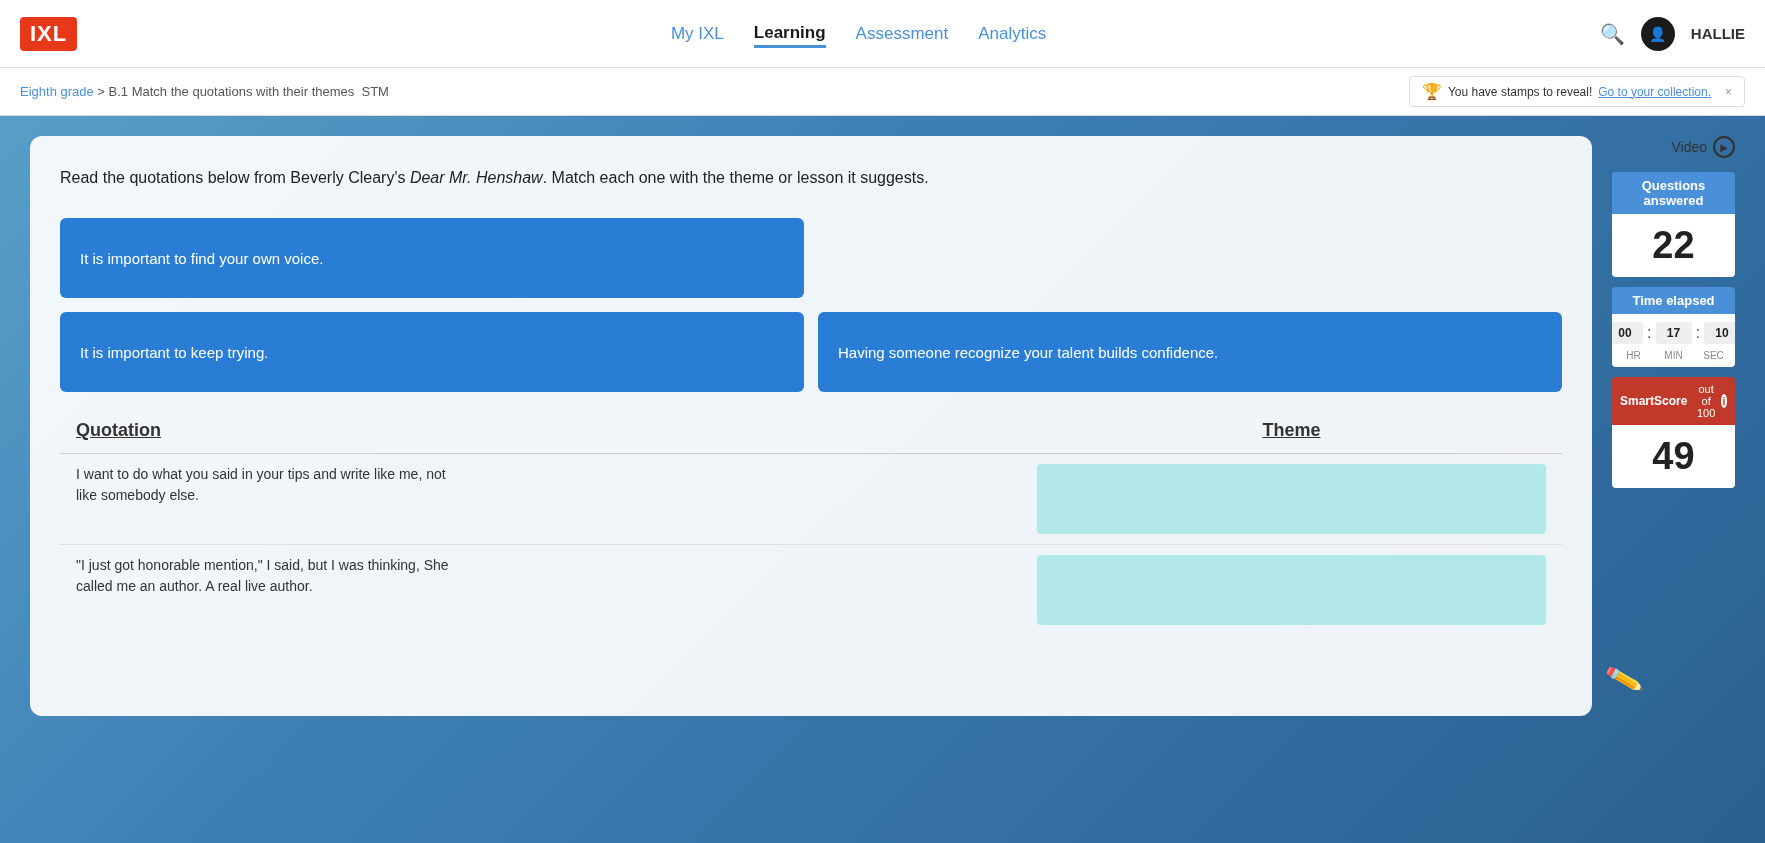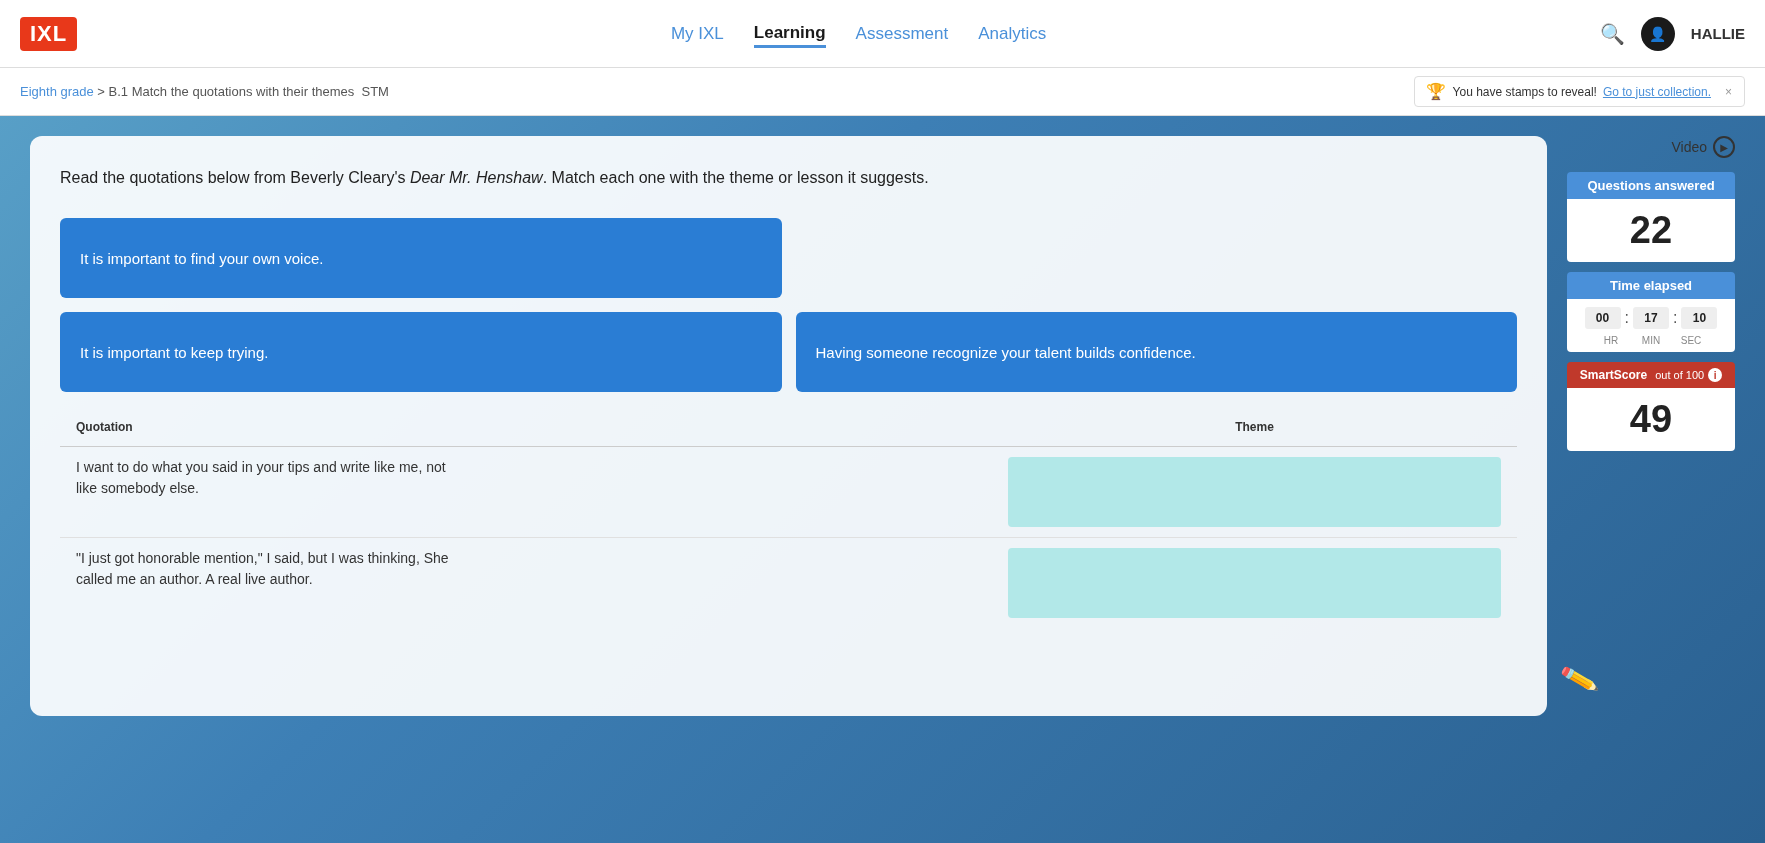--- a/index.html
+++ b/index.html
@@ -162,25 +162,26 @@
       grid-column: 1;
     }
 
     
     .match-table {
       width: 100%;
       margin-top: 20px;
       border-collapse: collapse;
     }
     .match-table th {
-      font-size: 12px;
+      font-size: 18px;
       font-weight: bold;
       color: #333;
       padding: 8px 16px 12px;
       text-align: left;
+      text-decoration: underline;
     }
     .match-table th.center { text-align: center; }
     .match-table td {
       padding: 10px 16px;
       font-size: 14px;
       color: #333;
       vertical-align: top;
       border-top: 1px solid #e0e0e0;
     }
     .match-table tr:first-child td { border-top: 1px solid #ccc; }
@@ -193,21 +194,21 @@
     }
     .quotation-text {
       font-size: 14px;
       line-height: 1.5;
       color: #333;
       max-width: 380px;
     }
 
     
     .sidebar {
-      width: 168px;
+      width: 123px;
       display: flex;
       flex-direction: column;
       gap: 10px;
     }
     .video-btn {
       display: flex;
       align-items: center;
       gap: 6px;
       font-size: 14px;
       color: #333;
@@ -340,21 +341,21 @@
     <a>Eighth grade</a>
     <span> &gt; </span>
     <span>
       <span>B.1 Match the quotations with their themes</span>
       &nbsp;<span>STM</span>
     </span>
   </div>
   <div class="stamp-banner">
     <span class="stamp-icon">🏆</span>
     <span>You have stamps to reveal!</span>
-    <span class="stamp-link">Go to just collection.</span>
+    <span class="stamp-link">Go to your collection.</span>
     <span class="stamp-close">×</span>
   </div>
 </div>
 
 <div class="main-container">
 
   <div class="question-card">
 
     <div class="question-instruction">
       <span>Read the quotations below from Beverly Cleary's </span><em>Dear Mr. Henshaw</em><span>. Match each one with the theme or lesson it suggests.</span>

